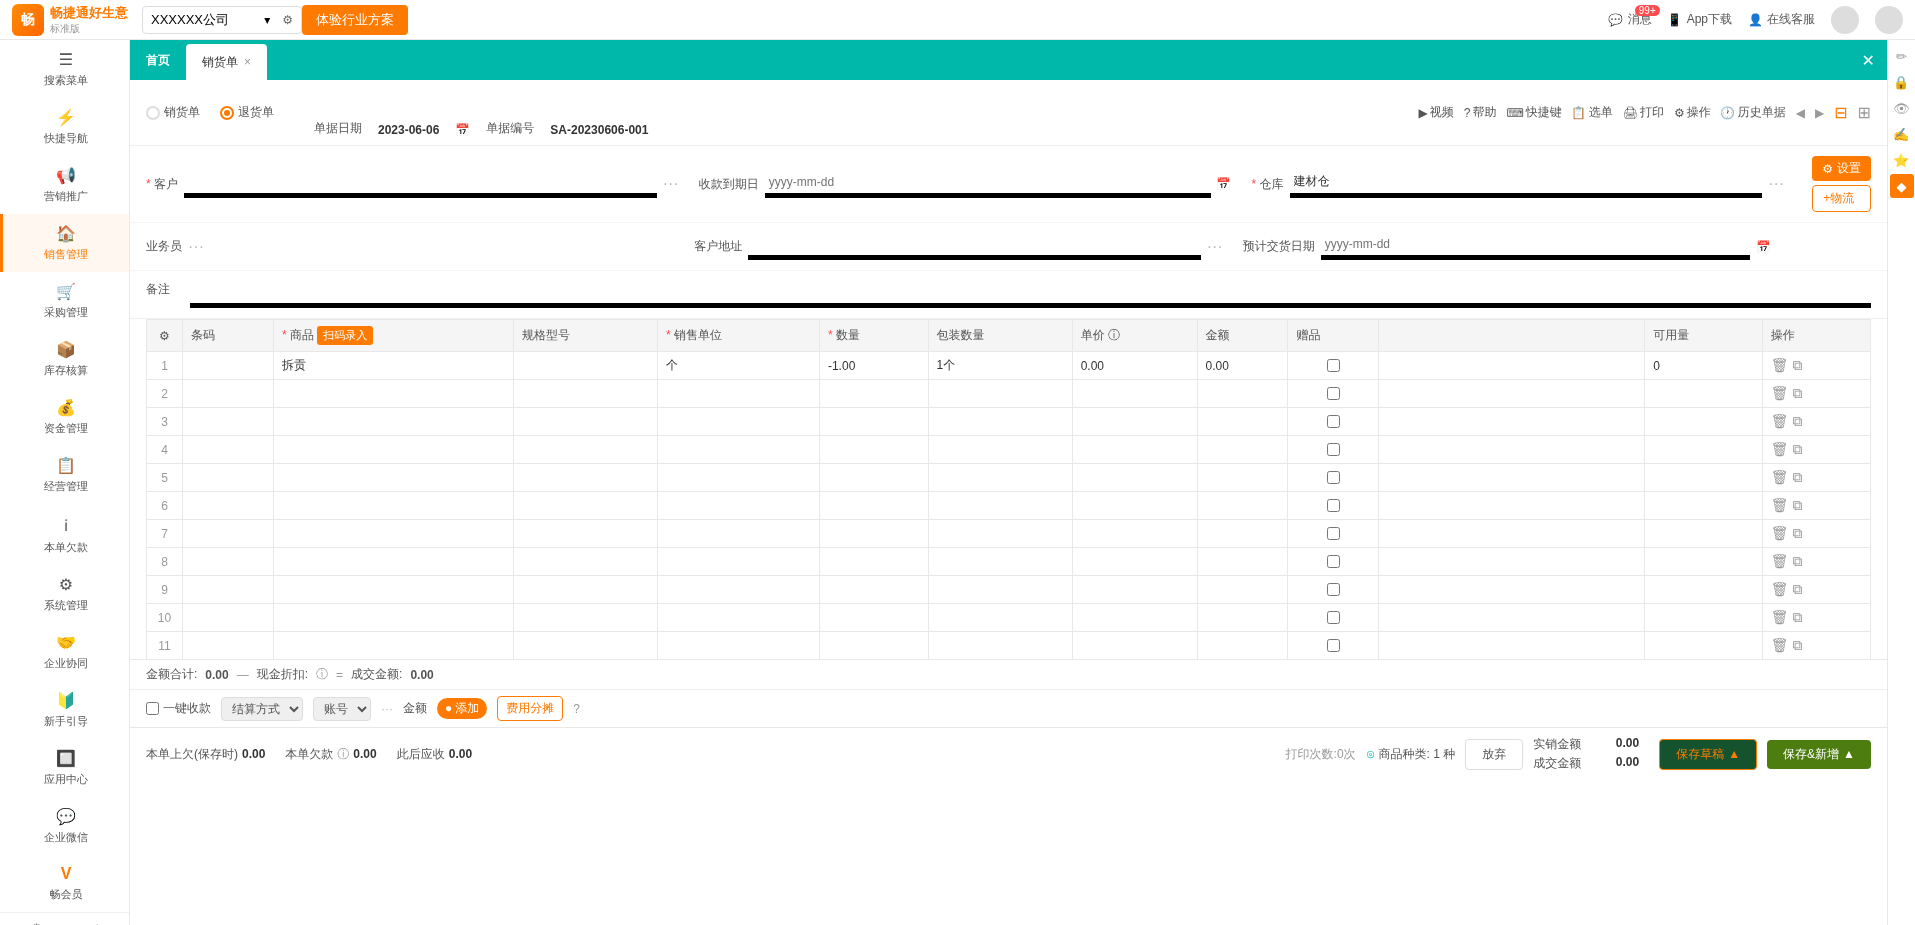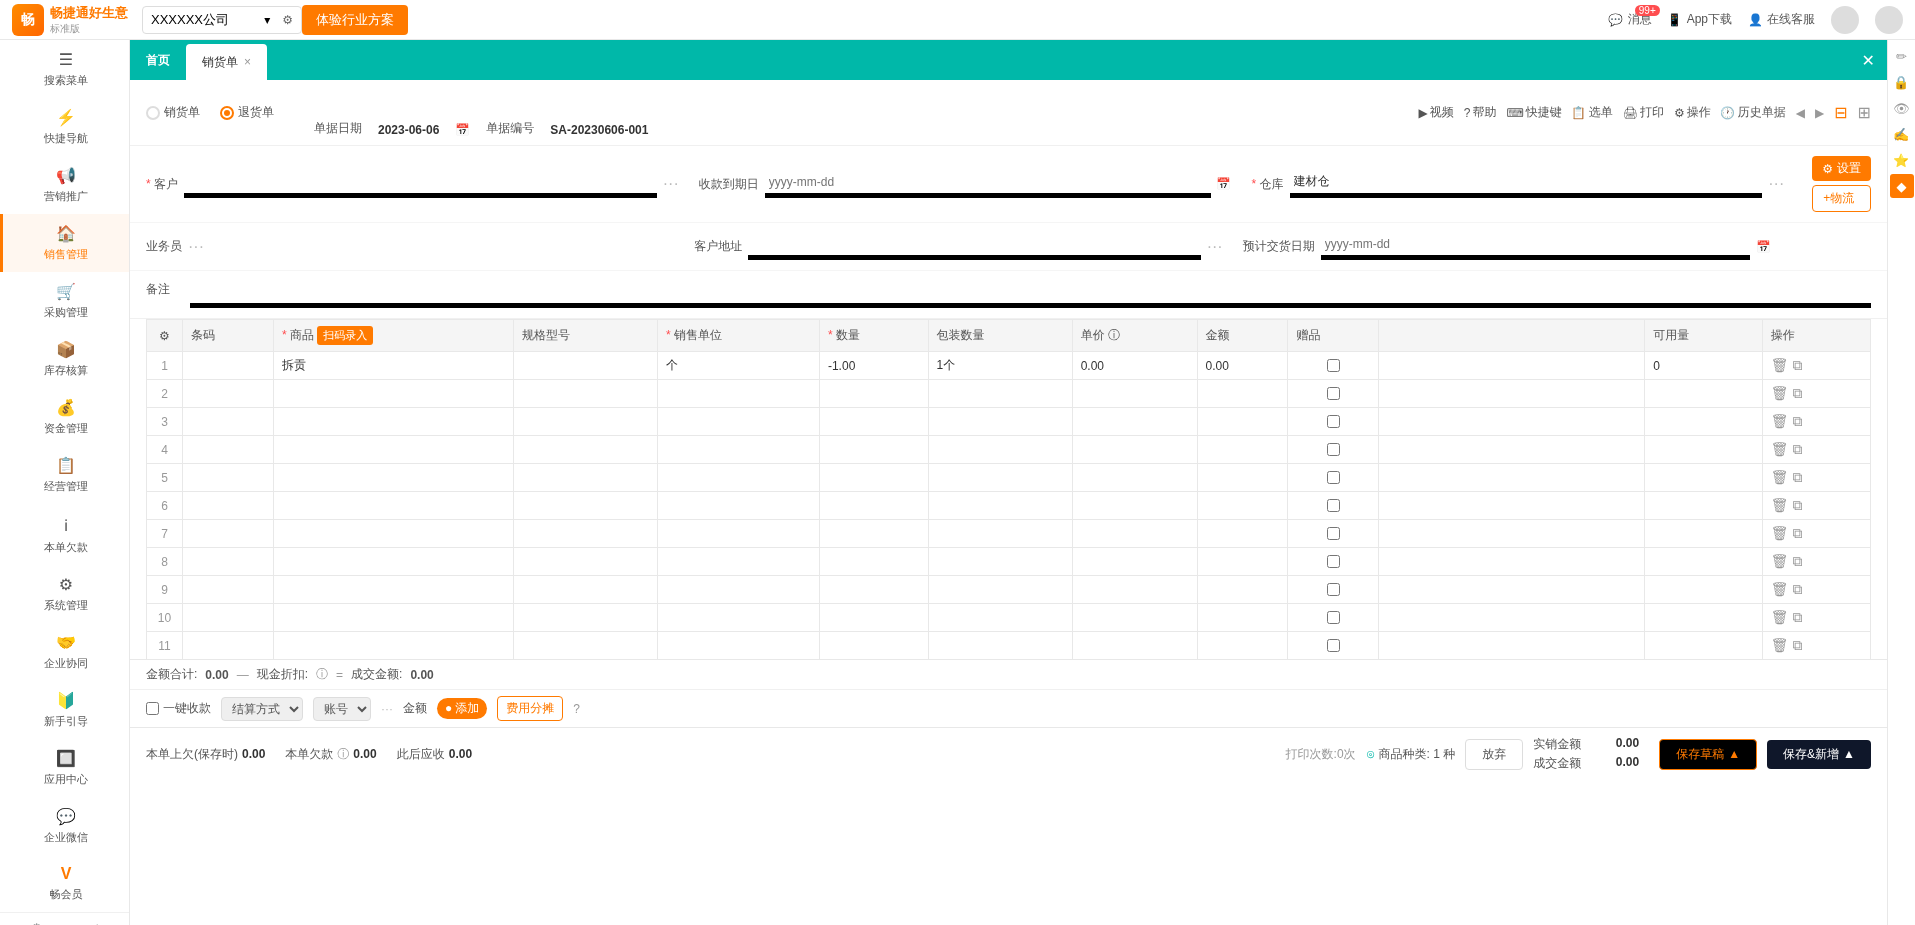--- a/index.html
+++ b/index.html
@@ -92,22 +92,22 @@
     .dash { color: #999; }
     .checkbox-label { display: flex; align-items: center; gap: 4px; color: #555; cursor: pointer; }
     .add-btn { background: #ff7a00; color: white; border: none; border-radius: 12px; padding: 2px 8px; cursor: pointer; font-size: 11px; }
     .fee-btn { border: 1px solid #ff7a00; color: #ff7a00; background: white; border-radius: 4px; padding: 3px 8px; cursor: pointer; font-size: 12px; }
 
     .bottom-status { background: #fff; border-top: 1px solid #e8e8e8; padding: 8px 16px; display: flex; align-items: center; gap: 20px; flex-shrink: 0; }
     .status-item { color: #555; display: flex; align-items: center; gap: 4px; }
     .status-value { color: #333; font-weight: bold; }
     .action-buttons { margin-left: auto; display: flex; align-items: center; gap: 10px; }
     .btn-discard { border: 1px solid #ddd; background: white; color: #555; border-radius: 4px; padding: 6px 16px; cursor: pointer; }
-    .btn-save-draft { border: 1px solid #ff7a00; background: #000000; color: #ff7a00; border-radius: 4px; padding: 6px 16px; cursor: pointer; display: flex; align-items: center; gap: 4px; }
-    .btn-save-new { background: #0f172a; color: white; border: none; border-radius: 4px; padding: 6px 16px; cursor: pointer; display: flex; align-items: center; gap: 4px; }
+    .btn-save-draft { border: 1px solid #ff7a00; background: #14532d; color: #ff7a00; border-radius: 4px; padding: 6px 16px; cursor: pointer; display: flex; align-items: center; gap: 4px; }
+    .btn-save-new { background: #4d7c0f; color: white; border: none; border-radius: 4px; padding: 6px 16px; cursor: pointer; display: flex; align-items: center; gap: 4px; }
     .summary-box { display: flex; flex-direction: column; align-items: flex-end; gap: 2px; margin-right: 10px; }
     .summary-row { display: flex; gap: 8px; color: #555; font-size: 12px; }
     .summary-val { color: #333; font-weight: bold; min-width: 50px; text-align: right; }
 
     
     .right-tools { width: 28px; background: #fff; border-left: 1px solid #e8e8e8; display: flex; flex-direction: column; align-items: center; padding: 4px 0; gap: 2px; flex-shrink: 0; }
     .right-tool-item { width: 24px; height: 24px; display: flex; align-items: center; justify-content: center; cursor: pointer; color: #999; font-size: 13px; border-radius: 3px; }
     .right-tool-item.active { background: #ff7a00; color: white; border-radius: 3px; }
 
     .bottom-section { display: flex; flex-direction: column; background: #fff; }

